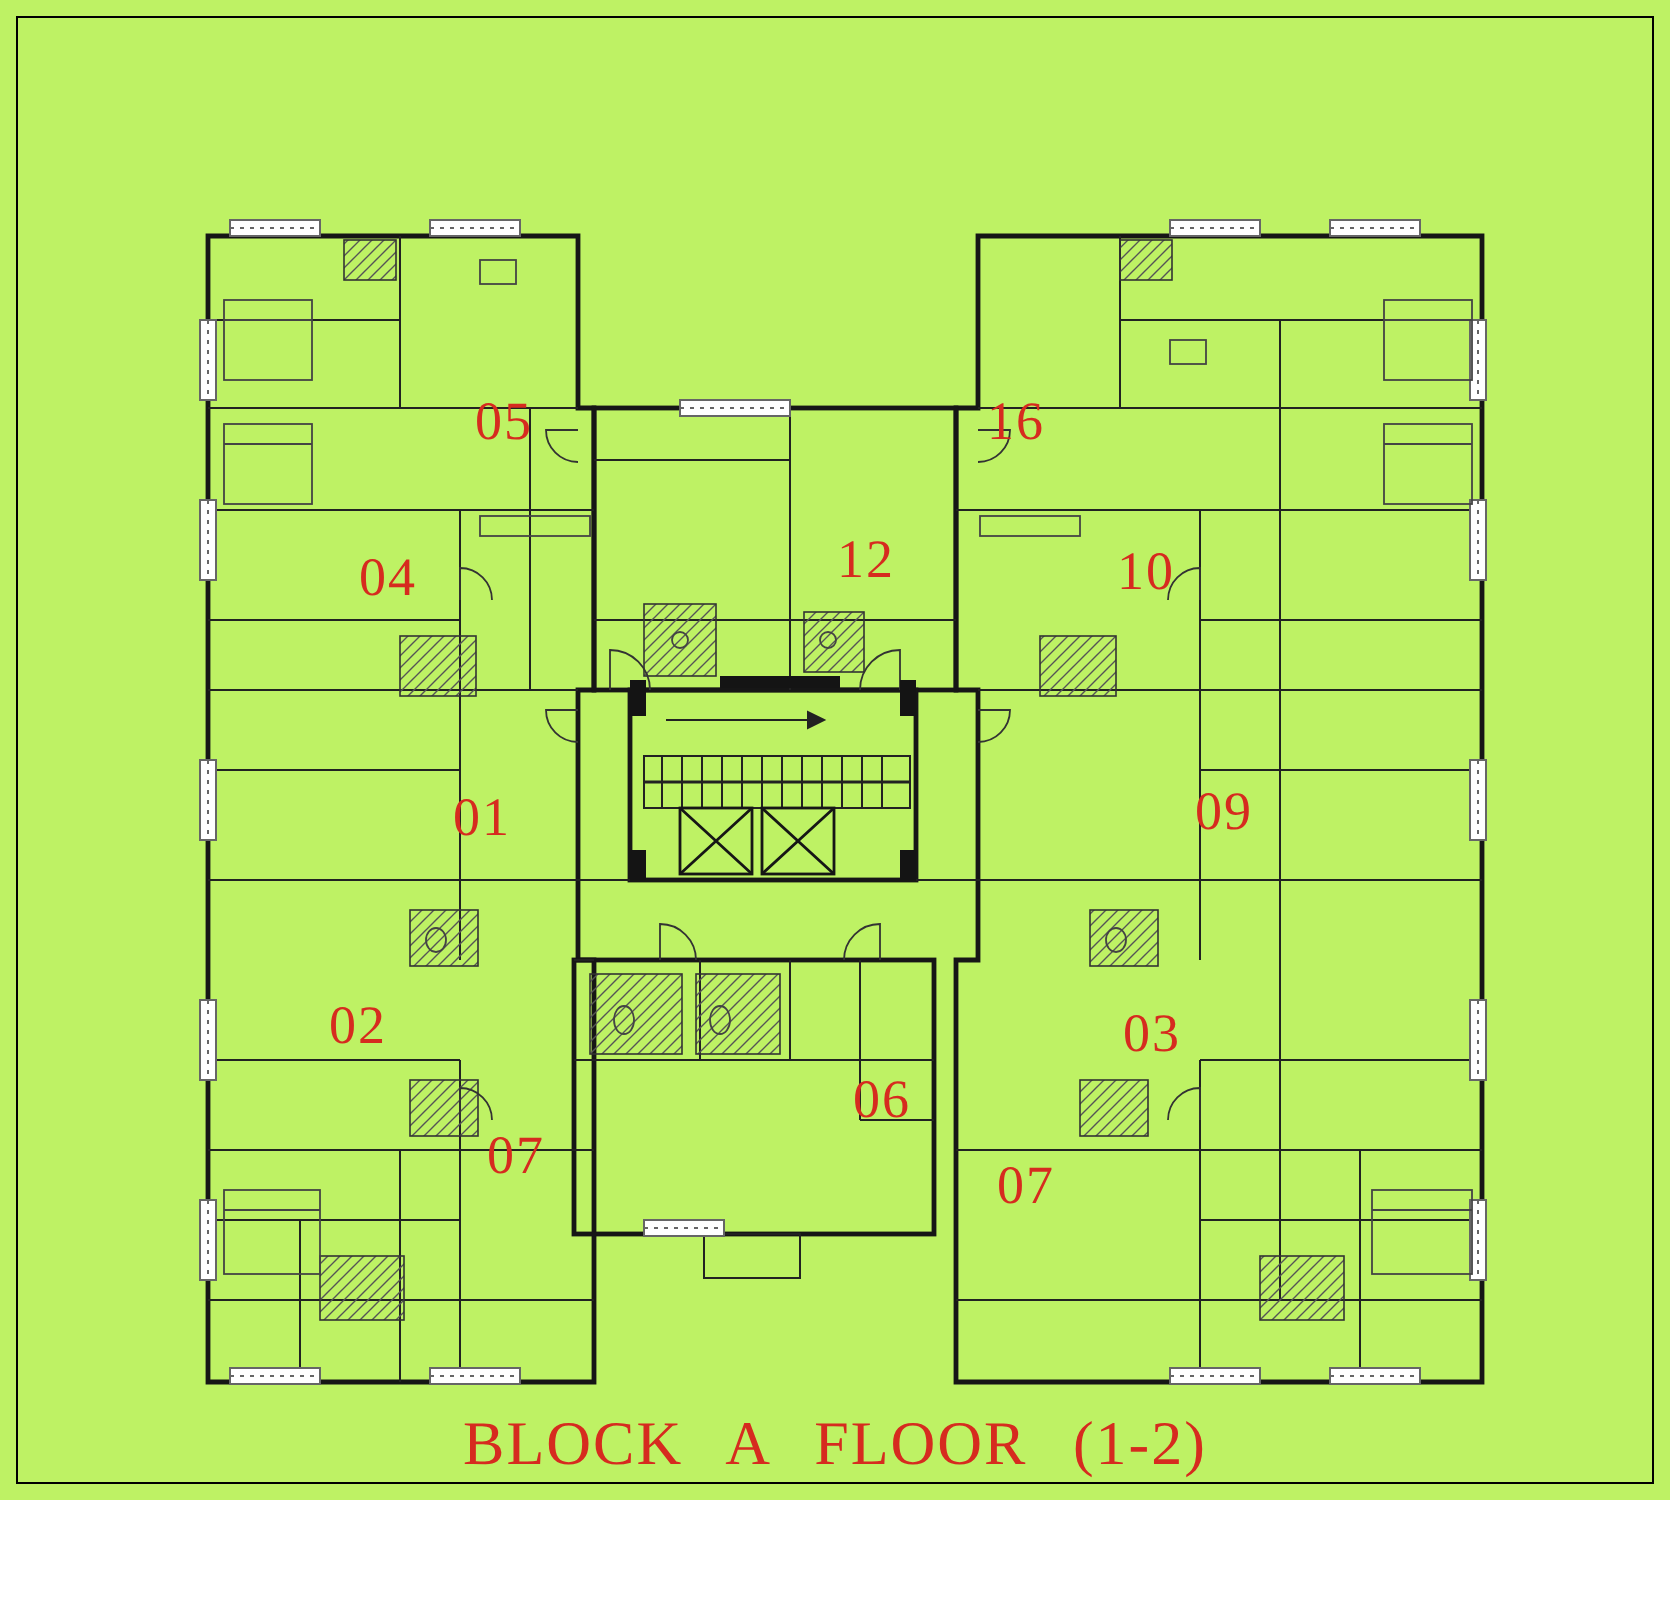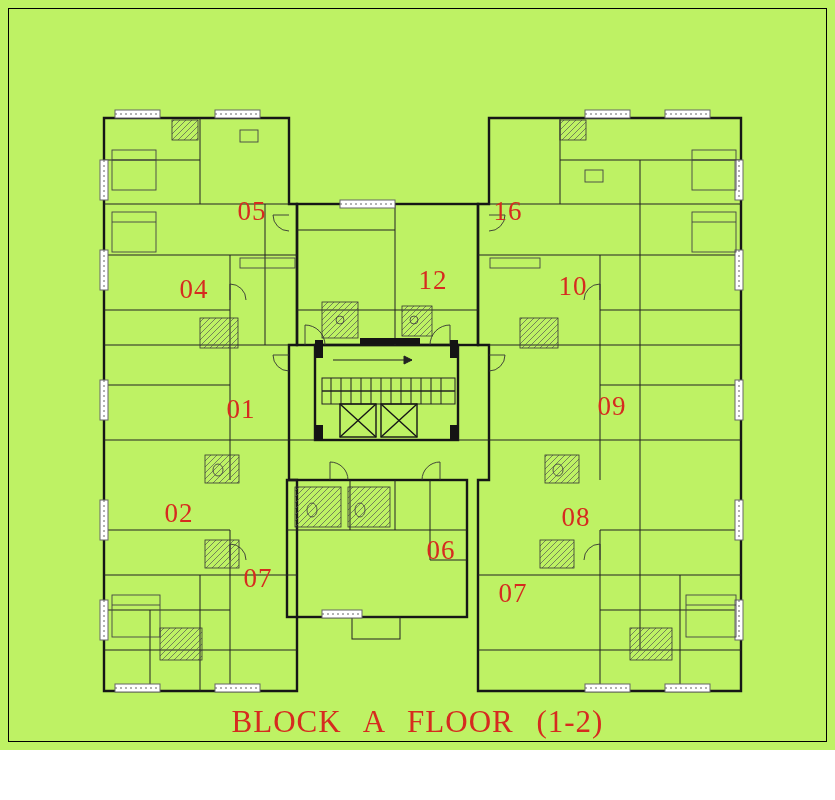--- a/index.html
+++ b/index.html
@@ -219,20 +219,20 @@
 
   <div class="labels-layer">
       <div class="unit-label" style="left: 252px; top: 211px;">05</div>
       <div class="unit-label" style="left: 508px; top: 211px;">16</div>
       <div class="unit-label" style="left: 433px; top: 268px; margin-top: 12px;">12</div>
       <div class="unit-label" style="left: 194px; top: 289px;">04</div>
       <div class="unit-label" style="left: 573px; top: 286px;">10</div>
       <div class="unit-label" style="left: 241px; top: 409px;">01</div>
       <div class="unit-label" style="left: 576px; top: 406px; margin-left: 36px;">09</div>
       <div class="unit-label" style="left: 179px; top: 513px;">02</div>
-      <div class="unit-label" style="left: 576px; top: 517px;">08</div>
+      <div class="unit-label" style="left: 576px; top: 517px;">03</div>
       <div class="unit-label" style="left: 258px; top: 578px;">07</div>
       <div class="unit-label" style="left: 441px; top: 550px;">06</div>
       <div class="unit-label" style="left: 513px; top: 593px; text-align: right;">07</div>
     </div>
 
   <div class="plan-title">BLOCK A FLOOR (1-2)</div>
 </div>
 
 </body></html>

